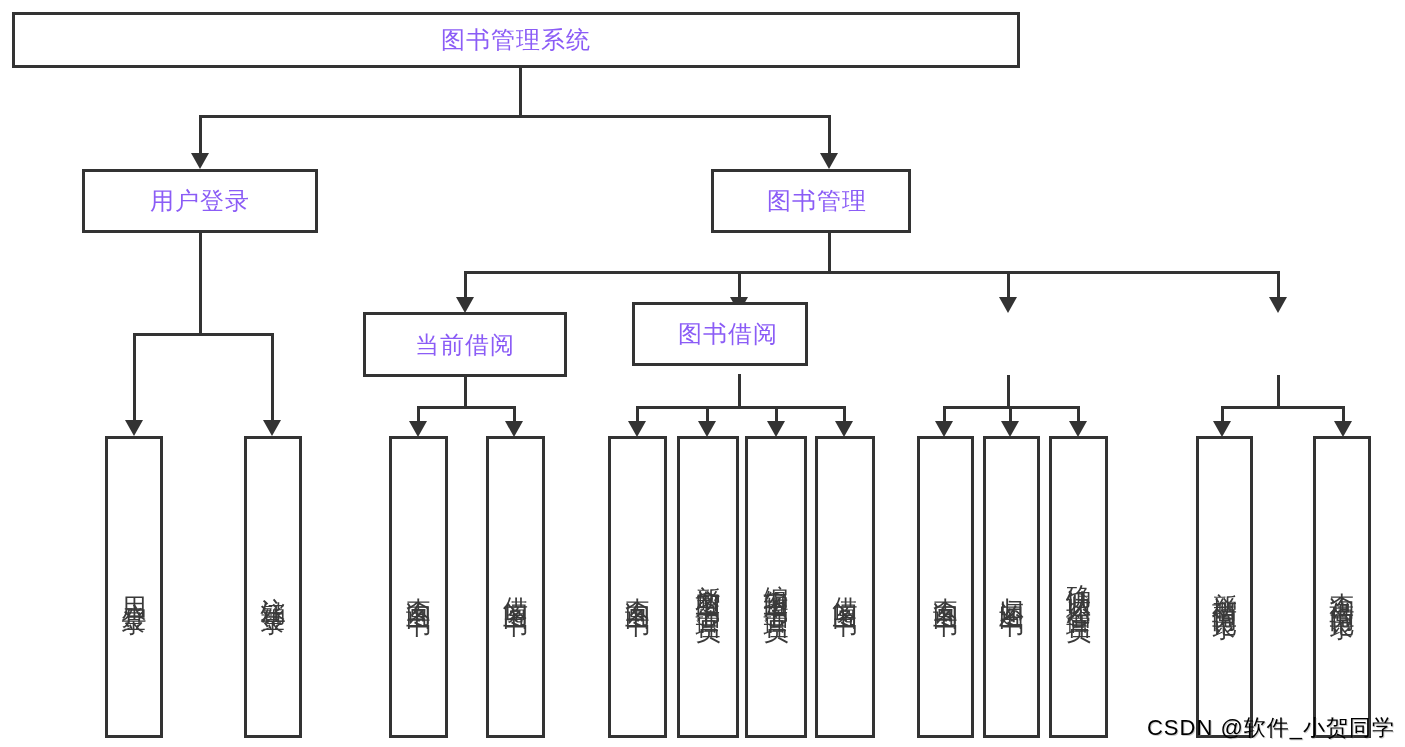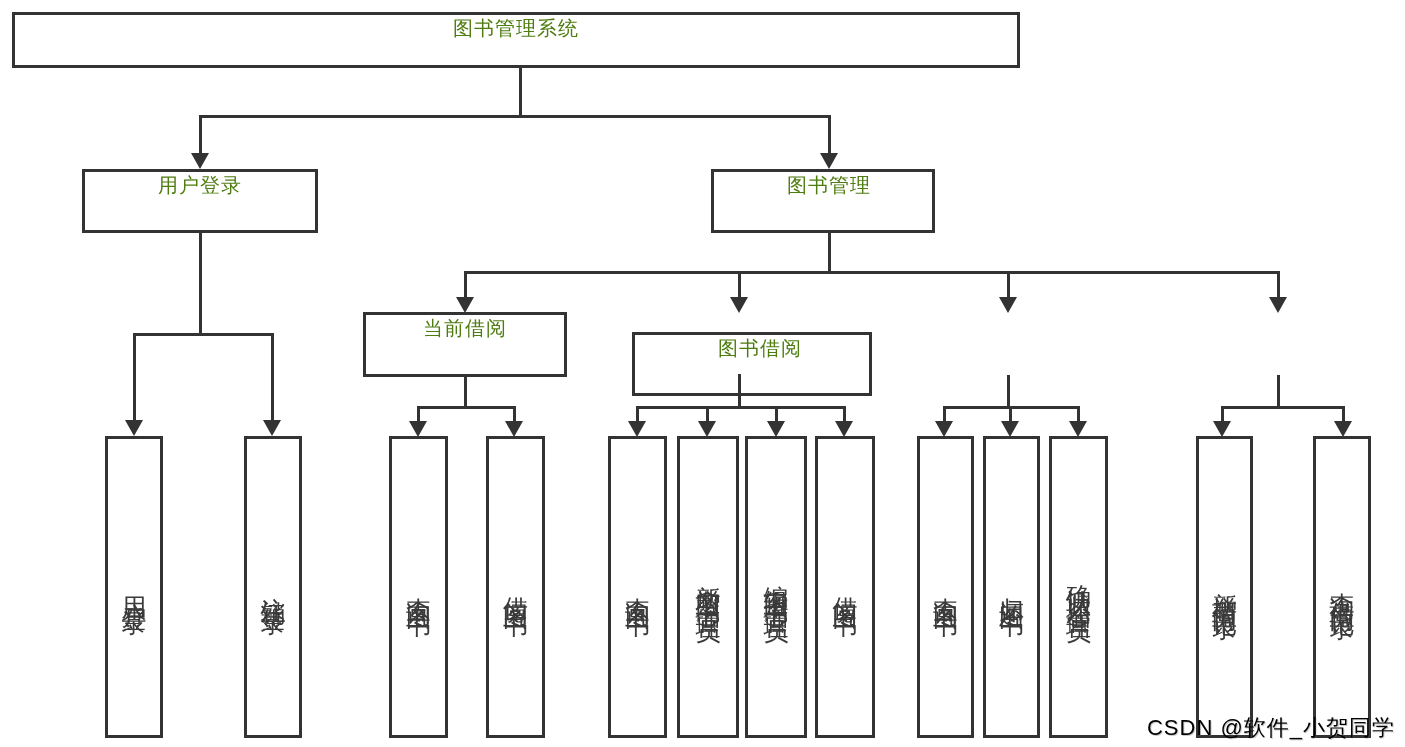--- a/index.html
+++ b/index.html
@@ -10,23 +10,24 @@
     background: #ffffff;
     font-family: "Liberation Sans", "DejaVu Sans", sans-serif;
     overflow: hidden;
   }
   .hbox {
     position: absolute;
     box-sizing: border-box;
     border: 3px solid #333333;
     background: #ffffff;
     display: flex;
+    align-items: center;
     justify-content: center;
-    font-size: 20px;
-    color: #4d7c0f;
+    font-size: 24px;
+    color: #8b5cf6;
     letter-spacing: 1px;
   }
   .vbox {
     position: absolute;
     box-sizing: border-box;
     border: 3px solid #333333;
     background: #ffffff;
     display: flex;
     align-items: center;
     justify-content: center;
@@ -74,21 +75,21 @@
   <div class="vl" style="left:519px; top:65px; height:53px;"></div>
   <div class="hl" style="left:199px; top:115px; width:632px;"></div>
   <div class="vl" style="left:199px; top:115px; height:40px;"></div>
   <div class="arrow" style="left:191px; top:153px;"></div>
   <div class="vl" style="left:828px; top:115px; height:40px;"></div>
   <div class="arrow" style="left:820px; top:153px;"></div>
 
   <div class="hbox" style="left:82px; top:169px; width:236px; height:64px;">
     <span>用户登录</span>
   </div>
-  <div class="hbox" style="left:711px; top:169px; width:224px; height:64px;padding-left:12px;">
+  <div class="hbox" style="left:711px; top:169px; width:200px; height:64px;padding-left:12px;">
     <span>图书管理</span>
   </div>
 
   <div class="vl" style="left:199px; top:231px; height:104px;"></div>
   <div class="hl" style="left:133px; top:333px; width:141px;"></div>
   <div class="vl" style="left:133px; top:333px; height:88px;"></div>
   <div class="arrow" style="left:125px; top:420px;"></div>
   <div class="vl" style="left:271px; top:333px; height:88px;"></div>
   <div class="arrow" style="left:263px; top:420px;"></div>
 
@@ -99,21 +100,21 @@
   <div class="vl" style="left:738px; top:271px; height:28px;"></div>
   <div class="arrow" style="left:730px; top:297px;"></div>
   <div class="vl" style="left:1007px; top:271px; height:28px;"></div>
   <div class="arrow" style="left:999px; top:297px;"></div>
   <div class="vl" style="left:1277px; top:271px; height:28px;"></div>
   <div class="arrow" style="left:1269px; top:297px;"></div>
 
   <div class="hbox" style="left:363px; top:312px; width:204px; height:65px;">
     <span>当前借阅</span>
   </div>
-  <div class="hbox" style="left:632px; top:332px; width:240px; height:64px;padding-left:16px;">
+  <div class="hbox" style="left:632px; top:302px; width:176px; height:64px;padding-left:16px;">
     <span>图书借阅</span>
   </div>
 
   <div class="vl" style="left:464px; top:375px; height:34px;"></div>
   <div class="hl" style="left:417px; top:406px; width:99px;"></div>
   <div class="vl" style="left:417px; top:406px; height:16px;"></div>
   <div class="arrow" style="left:409px; top:421px;"></div>
   <div class="vl" style="left:513px; top:406px; height:16px;"></div>
   <div class="arrow" style="left:505px; top:421px;"></div>
 

